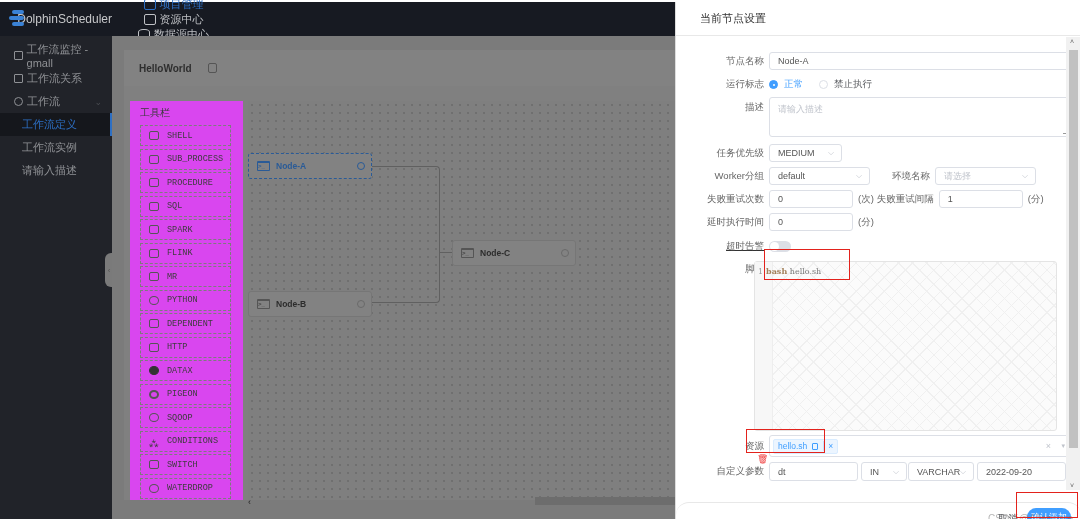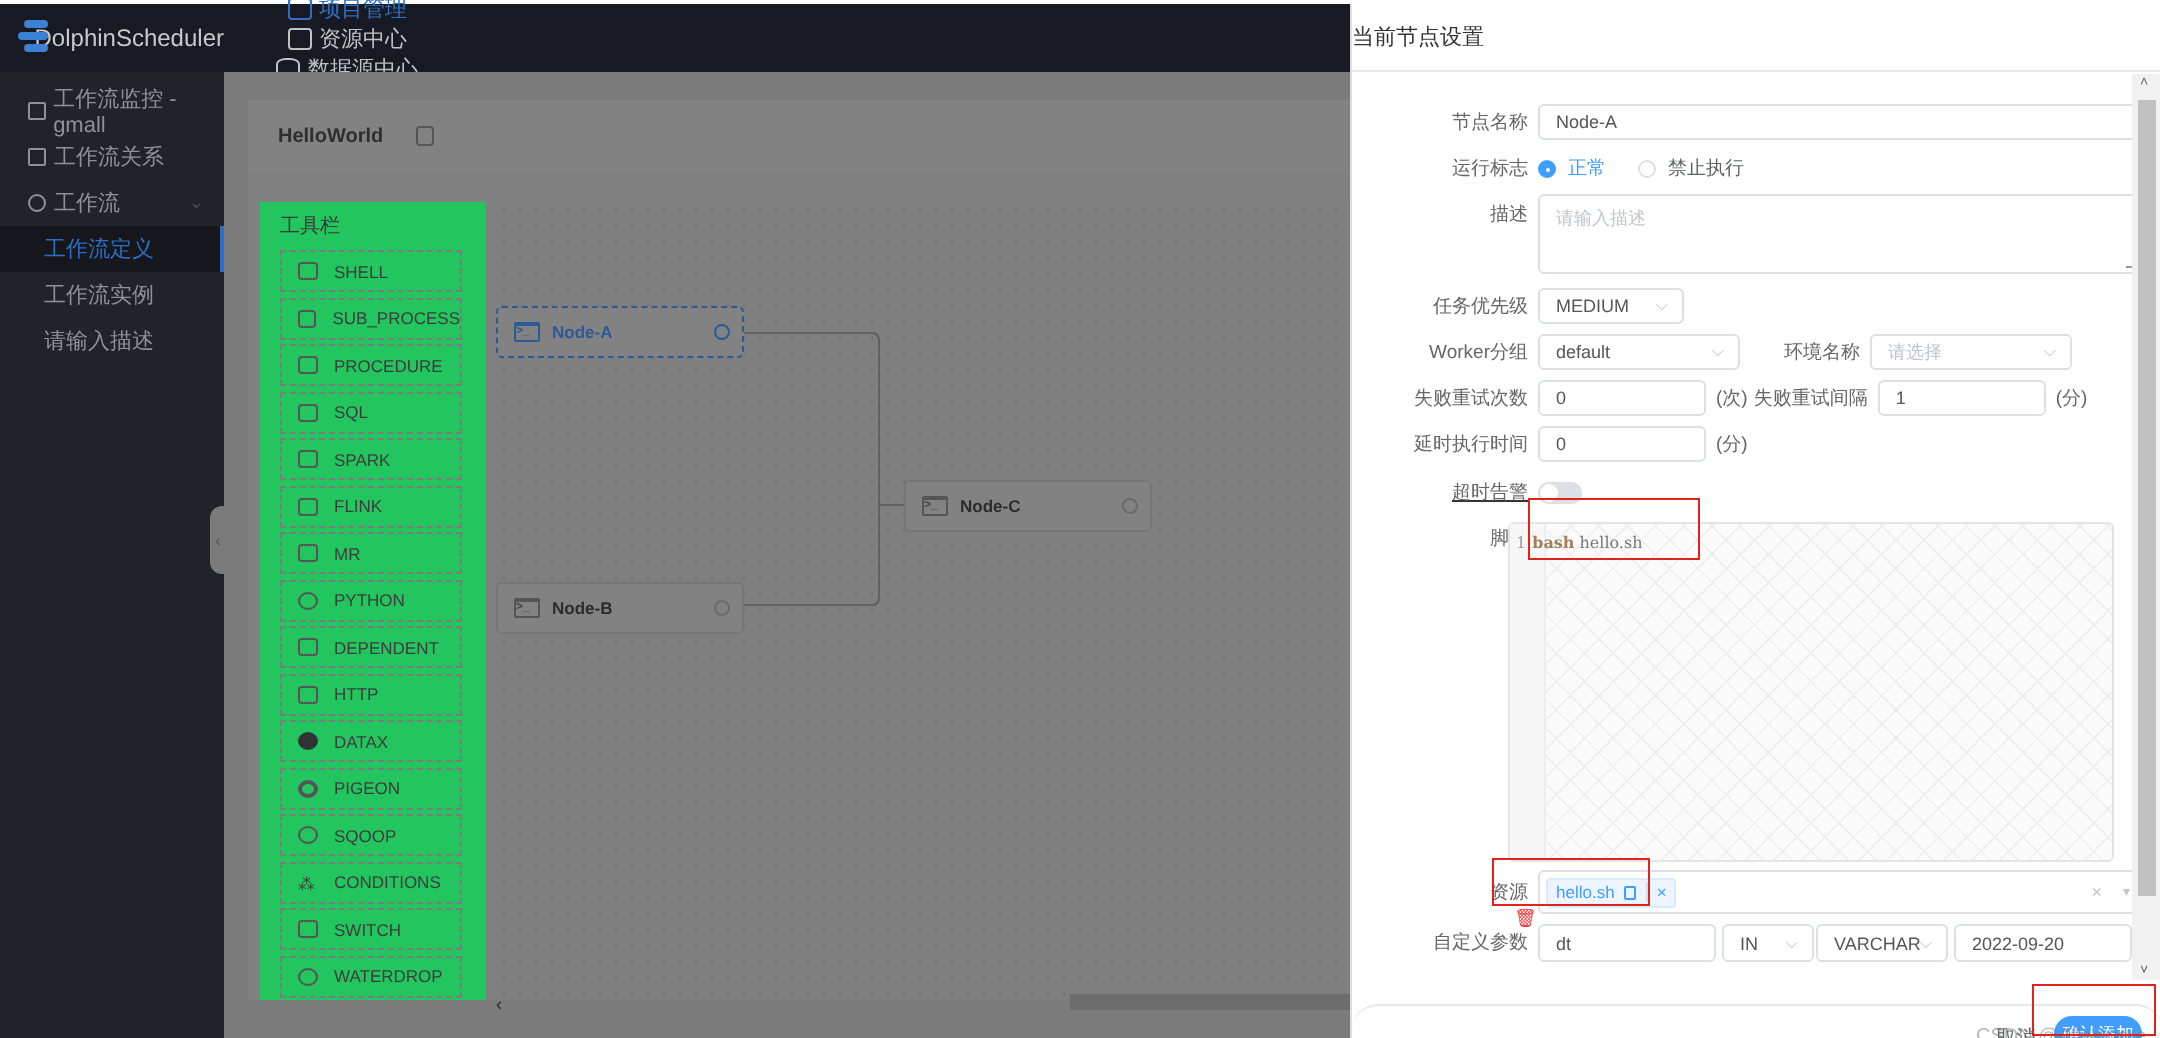--- a/index.html
+++ b/index.html
@@ -25,41 +25,41 @@
   .side-item.sub { padding-left: 22px; }
   .side-item.active { background: #15171c; color: #2d6fc4; border-right: 2px solid #2d6fc4; }
   .side-item .chev { margin-left: auto; margin-right: 10px; color: #4a4c52; font-size: 9px; }
   .collapse-tab { position: absolute; left: 105px; top: 253px; width: 8px; height: 34px; background: #7a7a7a; border-radius: 6px 0 0 6px; color: #555; font-size: 8px; display: flex; align-items: center; justify-content: center; }
 
   
   .main { position: absolute; left: 112px; top: 36px; width: 563px; height: 483px; background: #7b7b7b; }
   .card { position: absolute; left: 12px; top: 14px; width: 551px; height: 450px; background: #808080; }
   .card-head { height: 36px; display: flex; align-items: center; padding-left: 15px; font-weight: bold; font-size: 10px; color: #2e2e2e; background: #828282; }
   .card-head .copy { width: 9px; height: 10px; border: 1.5px solid #555; border-radius: 2px; margin-left: 16px; }
-  .toolbox { position: absolute; left: 6px; top: 51px; width: 113px; height: 399px; background: #22c55e; }
+  .toolbox { position: absolute; left: 6px; top: 51px; width: 113px; height: 399px; background: #d946ef; font-family: Liberation Mono, monospace; }
   .toolbox-title { height: 24px; padding-left: 10px; display: flex; align-items: center; color: #3a3a3a; font-size: 10px; }
   .tool { margin: 0 12px 0 10px; height: 21px; margin-bottom: 2.5px; border: 1px dashed #7c7c7c; display: flex; align-items: center; padding-left: 8px; color: #3c3c3c; font-size: 8.5px; cursor: grab; }
   .tool .tico { width: 10px; height: 9px; border: 1px solid #555; border-radius: 2px; margin-right: 8px; }
   .tool .tico.round { border-radius: 50%; }
   .tool .tico.fill { background: #333; border-color: #333; border-radius: 50%; }
   .canvas { position: absolute; left: 124px; top: 51px; width: 427px; height: 399px; background-color: #7f7f7f;
     background-image: radial-gradient(#6e6e6e 0.7px, transparent 0.8px); background-size: 8px 8px; }
   .node { position: absolute; height: 26px; background: #828282; border: 1px solid #767676; border-radius: 3px; display: flex; align-items: center; padding-left: 8px; font-weight: bold; font-size: 8.5px; color: #2c2c2c; cursor: pointer; }
   .node .nico { width: 13px; height: 10px; border: 1px solid #555; border-top-width: 2px; border-radius: 1px; margin-right: 6px; font-size: 6px; line-height: 7px; color: #444; }
   .node .plus { position: absolute; right: 6px; width: 8px; height: 8px; border: 1px solid #6a6a6a; border-radius: 50%; }
   .node.selected { border: 1px dashed #2a5b97; color: #2a5b97; }
   .node.selected .nico { border-color: #2a5b97; color: #2a5b97; }
   .node.selected .plus { border-color: #2a5b97; }
   .edge { position: absolute; border: 1px solid #606060; }
   .hscroll-left { position: absolute; left: 136px; top: 461px; color: #222; font-size: 9px; }
   .hscroll-bar { position: absolute; left: 423px; top: 461px; width: 140px; height: 8px; background: #6d6d6d; }
 
   
   .drawer { position: absolute; left: 675px; top: 2px; width: 405px; height: 517px; background: #fff; border-left: 1px solid #ddd; }
-  .drawer-title { height: 34px; border-bottom: 1px solid #e8e8e8; padding-left: 0; display: flex; align-items: center; font-size: 11px; color: #333; }
+  .drawer-title { height: 34px; border-bottom: 1px solid #e8e8e8; padding-left: 24px; display: flex; align-items: center; font-size: 11px; color: #333; }
   .form { position: absolute; left: 0; top: 35px; width: 390px; height: 445px; overflow: hidden; }
   .row { position: absolute; left: 0; display: flex; align-items: center; padding-left: 20px; }
   .lbl { width: 73px; text-align: right; padding-right: 5px; color: #666; font-size: 9.5px; }
   .input { height: 18px; border: 1px solid #dcdfe6; border-radius: 3px; padding-left: 8px; display: flex; align-items: center; color: #555; font-size: 9px; position: relative; }
   .input.ph { color: #c0c4cc; }
   .input .arrow { position: absolute; right: 7px; color: #c0c4cc; font-size: 8px; }
   .unit { color: #666; font-size: 9.5px; margin-left: 5px; }
   .radio { display: inline-flex; align-items: center; margin-right: 16px; font-size: 9.5px; color: #606266; cursor: pointer; }
   .radio .dot { width: 9px; height: 9px; border-radius: 50%; border: 1px solid #dcdfe6; margin-right: 6px; }
   .radio.on { color: #409eff; }

